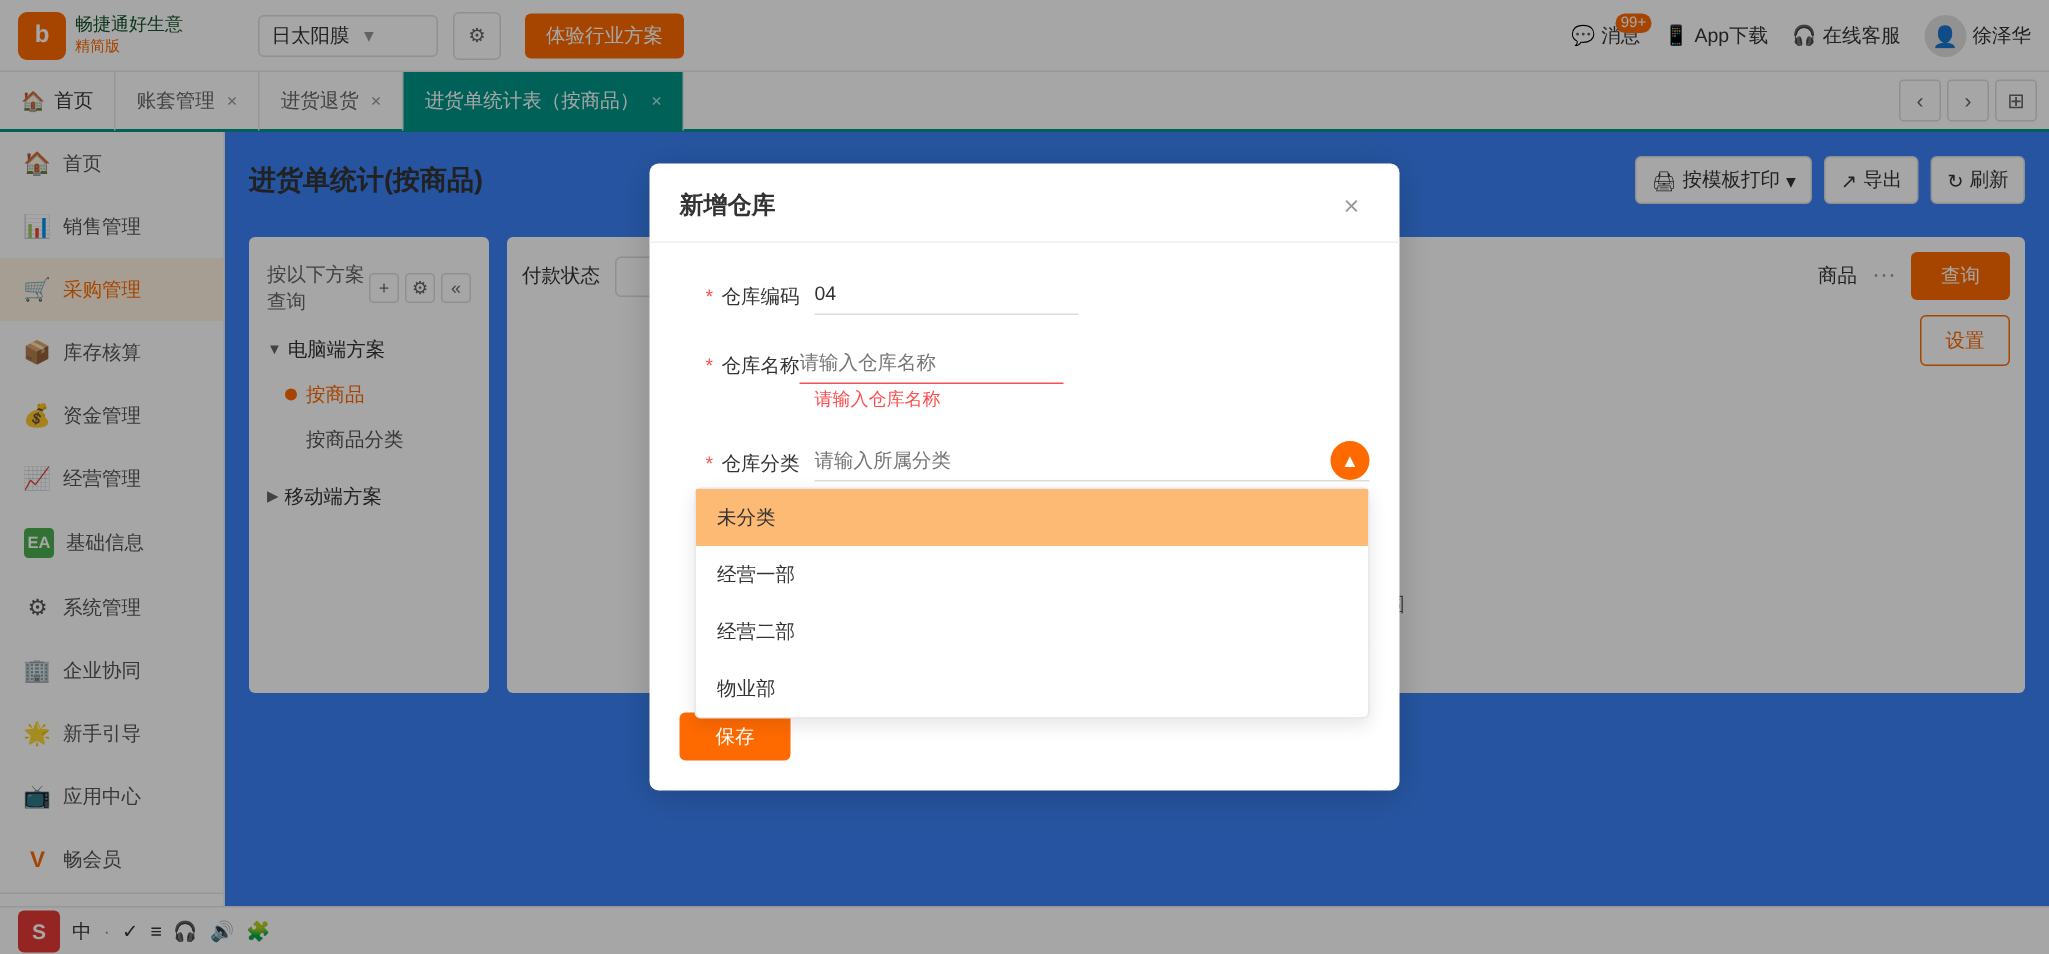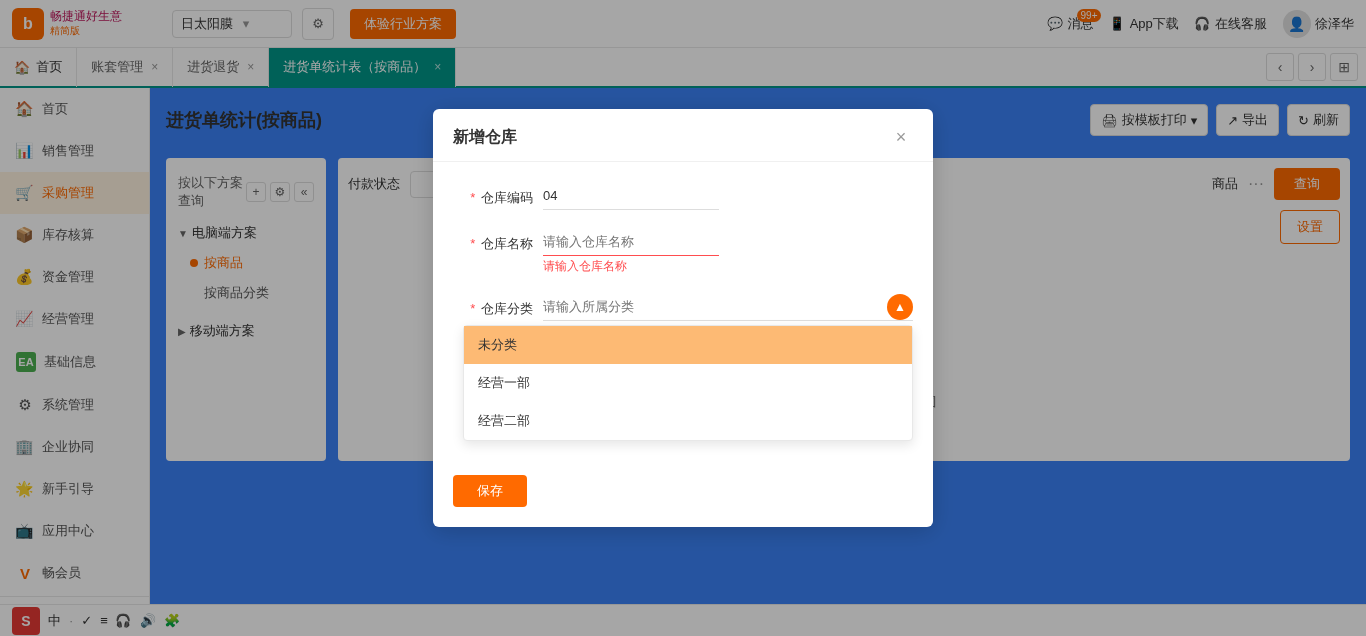--- a/index.html
+++ b/index.html
@@ -22,21 +22,21 @@
       align-items: center;
       gap: 6px;
     }
     .logo-icon {
       width: 32px; height: 32px;
       background: #ff6a00;
       border-radius: 6px;
       display: flex; align-items: center; justify-content: center;
       color: #fff; font-weight: bold; font-size: 16px;
     }
-    .logo-text { font-size: 12px; color: #be185d; line-height: 1.3; }
+    .logo-text { font-size: 12px; color: #14532d; line-height: 1.3; }
     .logo-sub { font-size: 10px; color: #ff6a00; }
 
     .search-area {
       display: flex; align-items: center; gap: 10px;
       margin-left: 10px;
     }
     .search-select {
       border: 1px solid #ddd; border-radius: 4px;
       padding: 4px 24px 4px 8px;
       font-size: 13px; color: #333;
@@ -598,21 +598,21 @@
         <div class="form-label">
           <span class="required-star">*</span>
           <span>仓库编码</span>
         </div>
         <div class="form-input-wrapper">
           <input class="form-input" value="04" style="">
         </div>
       </div>
 
       <div class="form-row" style="flex-direction:column;gap:0;">
-        <div style="display:flex;align-items:flex-start;gap:10px;">
+        <div style="display:flex;align-items:flex-start;">
           <div class="form-label">
             <span class="required-star">*</span>
             <span>仓库名称</span>
           </div>
           <div class="form-input-wrapper">
             <input class="form-input error-state" placeholder="请输入仓库名称" style="">
           </div>
         </div>
         <div style="margin-left:90px;">
           <span class="error-msg">请输入仓库名称</span>
@@ -625,20 +625,21 @@
           <span>仓库分类</span>
         </div>
         <div class="dropdown-input-wrapper">
           <input class="dropdown-input" placeholder="请输入所属分类" style="">
           <div class="dropdown-arrow-btn">▲</div>
           
           <div class="dropdown-list">
             <div class="dropdown-item selected">未分类</div>
             <div class="dropdown-item">经营一部</div>
             <div class="dropdown-item">经营二部</div>
+            <div class="dropdown-item">物业部</div>
           </div>
         </div>
       </div>
 
       <div class="form-row" style="margin-top:80px;">
         <div class="form-label">备注</div>
         <input class="notes-input" style="">
       </div>
     </div>
 

